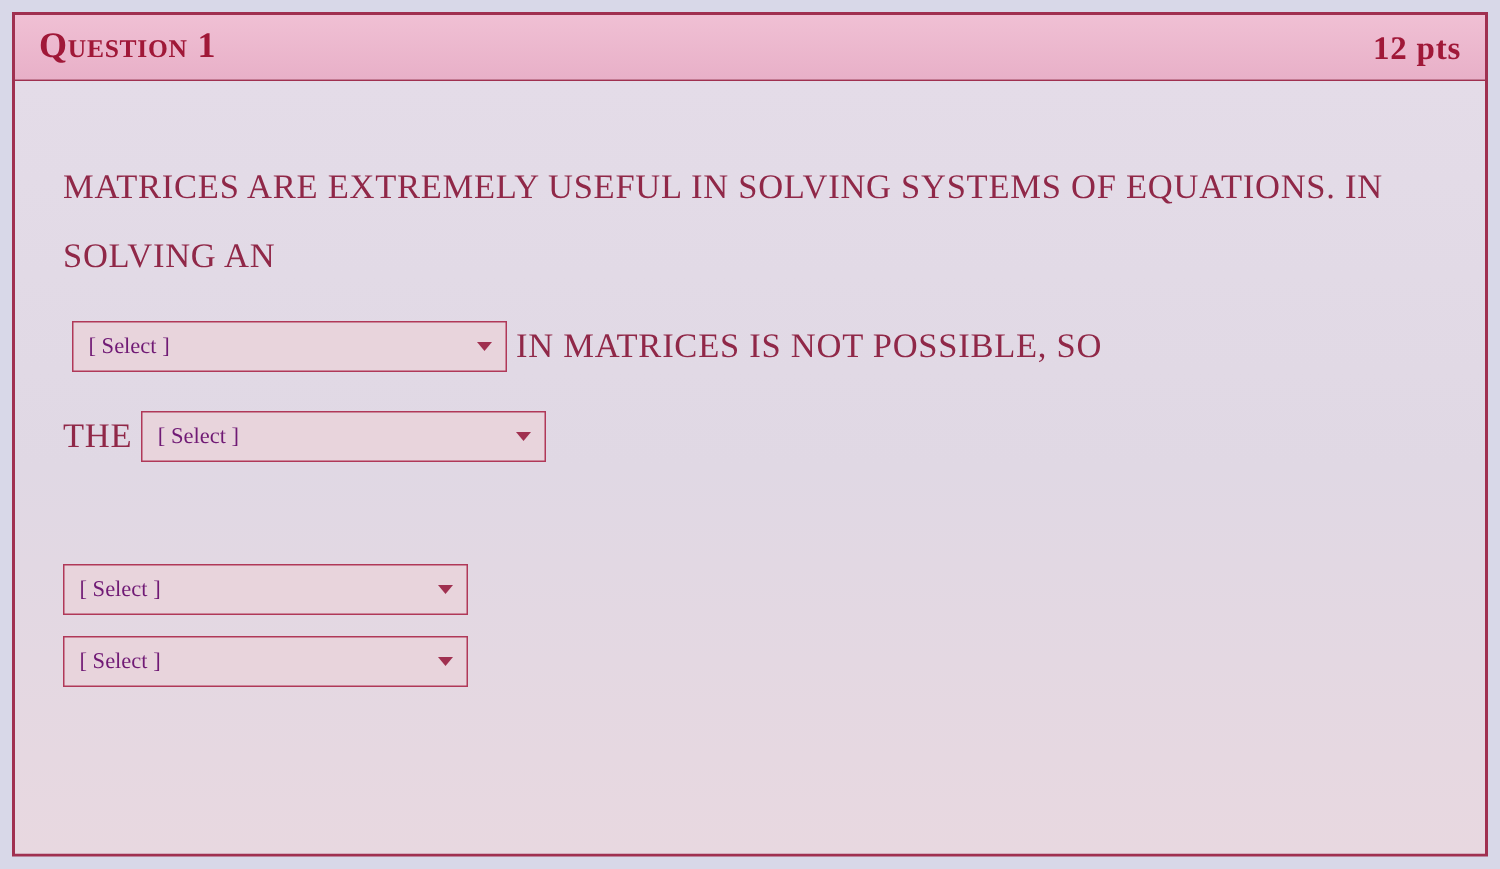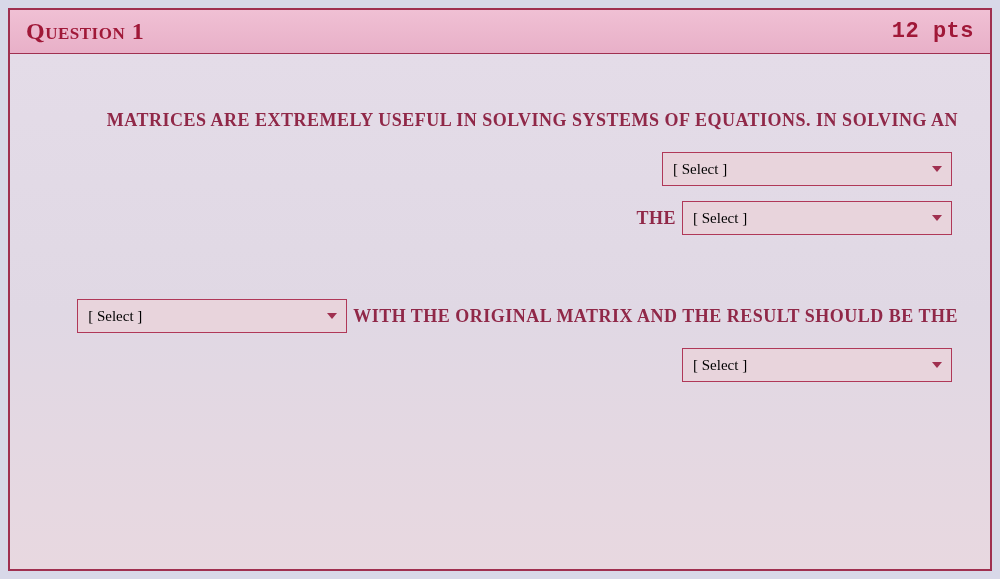--- a/index.html
+++ b/index.html
@@ -1,19 +1,18 @@
 <!DOCTYPE html>
 <html><head>
   <meta charset="utf-8">
   <style>
     * {
       margin: 0;
       padding: 0;
       box-sizing: border-box;
-      justify-content: flex-end;
     }
     body {
       background: #d8d8e8;
       width: 1000px;
       height: 579px;
       font-family: Georgia, 'Times New Roman', serif;
       padding: 8px;
     }
     .question-container {
       border: 2px solid #a03050;
@@ -36,49 +35,47 @@
       font-weight: bold;
       font-size: 24px;
       font-variant: small-caps;
       letter-spacing: 0.5px;
     }
     .points {
       color: #a01838;
       font-weight: bold;
       font-size: 22px;
       letter-spacing: 0.5px;
-      font-family: Liberation Mono, monospace;
     }
     .content {
       padding: 48px 32px 32px 32px;
       flex: 1;
       background: linear-gradient(180deg, #e4dce8 0%, #e0d8e4 50%, #e8d8e0 100%);
     }
     .text-line {
       display: flex;
       flex-wrap: wrap;
       align-items: center;
       margin-bottom: 14px;
       gap: 0;
     }
     .text-segment {
       color: #902848;
-      font-size: 18px;
+      font-size: 23px;
       letter-spacing: 0.5px;
       line-height: 2.0;
       font-variant: small-caps;
       text-transform: uppercase;
-      font-weight: bold;
     }
     .select-box {
       border: 1.5px solid #b03858;
       background: #e8d4dc;
       padding: 6px 30px 6px 10px;
       font-size: 15px;
-      color: #000000;
+      color: #701a75;
       font-family: Georgia, serif;
       appearance: none;
       -webkit-appearance: none;
       -moz-appearance: none;
       position: relative;
       cursor: pointer;
       min-width: 160px;
       height: 34px;
     }
     .select-wide {
@@ -125,41 +122,41 @@
     <div class="block">
       <div class="text-line">
         <span class="text-segment">Matrices are extremely useful in solving systems of equations.  In solving an</span>
       </div>
       <div class="text-line">
         <span class="select-container">
           <select class="select-box select-wide">
             <option>[ Select ]</option>
           </select>
         </span>
+        <span class="text-segment">in matrices is not possible,  so</span>
       </div>
       <div class="text-line">
         <span class="text-segment">the</span>
         <span class="select-container">
           <select class="select-box select-medium">
             <option>[ Select ]</option>
           </select>
         </span>
       </div>
     </div>
 
     <div class="para-gap"></div>
 
     <div class="block">
       <div class="text-line">
         <span class="select-container" style="margin-left:0">
           <select class="select-box select-medium">
             <option>[ Select ]</option>
           </select>
         </span>
-        <span class="text-segment">with the original matrix and the result should be the</span>
       </div>
       <div class="text-line">
         <span class="select-container" style="margin-left:0">
           <select class="select-box select-medium">
             <option>[ Select ]</option>
           </select>
         </span>
       </div>
     </div>
 

